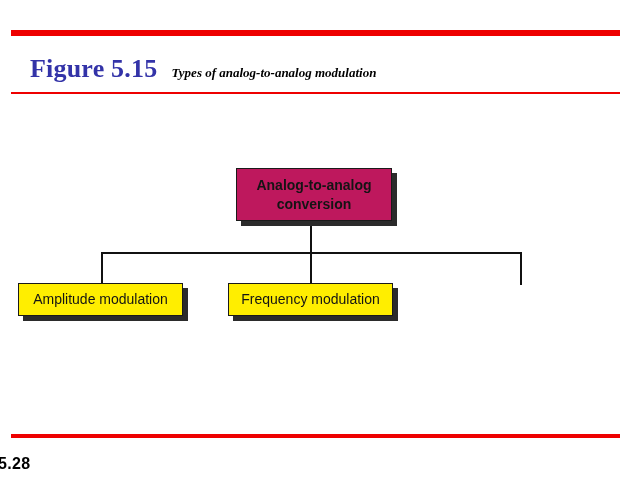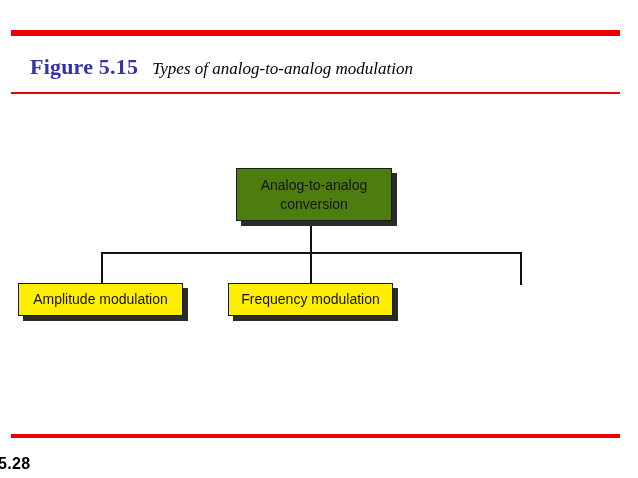--- a/index.html
+++ b/index.html
@@ -47,29 +47,29 @@
     left: 30px;
     top: 54px;
     height: 30px;
     display: flex;
     align-items: baseline;
     white-space: nowrap;
   }
   #figure-label {
     font-family: "Liberation Serif", "DejaVu Serif", serif;
     font-weight: bold;
-    font-size: 22px;
+    font-size: 26px;
     color: #3333a8;
     letter-spacing: 0.2px;
   }
   #figure-caption {
     font-family: "Liberation Serif", "DejaVu Serif", serif;
-    font-weight: normal;
+    font-weight: bold;
     font-style: italic;
-    font-size: 17px;
+    font-size: 13px;
     color: #000000;
     margin-left: 14px;
   }
 
   
   #diagram {
     position: absolute;
     left: 0;
     top: 0;
     width: 638px;
@@ -95,21 +95,21 @@
     box-shadow: 5px 5px 0 0 #2b2b2b;
     display: flex;
     align-items: center;
     justify-content: center;
     text-align: center;
     color: #141414;
     font-family: "Liberation Sans", sans-serif;
     font-size: 14px;
     line-height: 1.35;
   }
-  .node.white { background: #4d7c0f; }
+  .node.white { background: #be185d; font-weight: bold; }
   .node.yellow { background: #ffee00; }
 
   #node-root {
     left: 236px;
     top: 168px;
     width: 156px;
     height: 53px;
   }
   #node-am {
     left: 18px;

